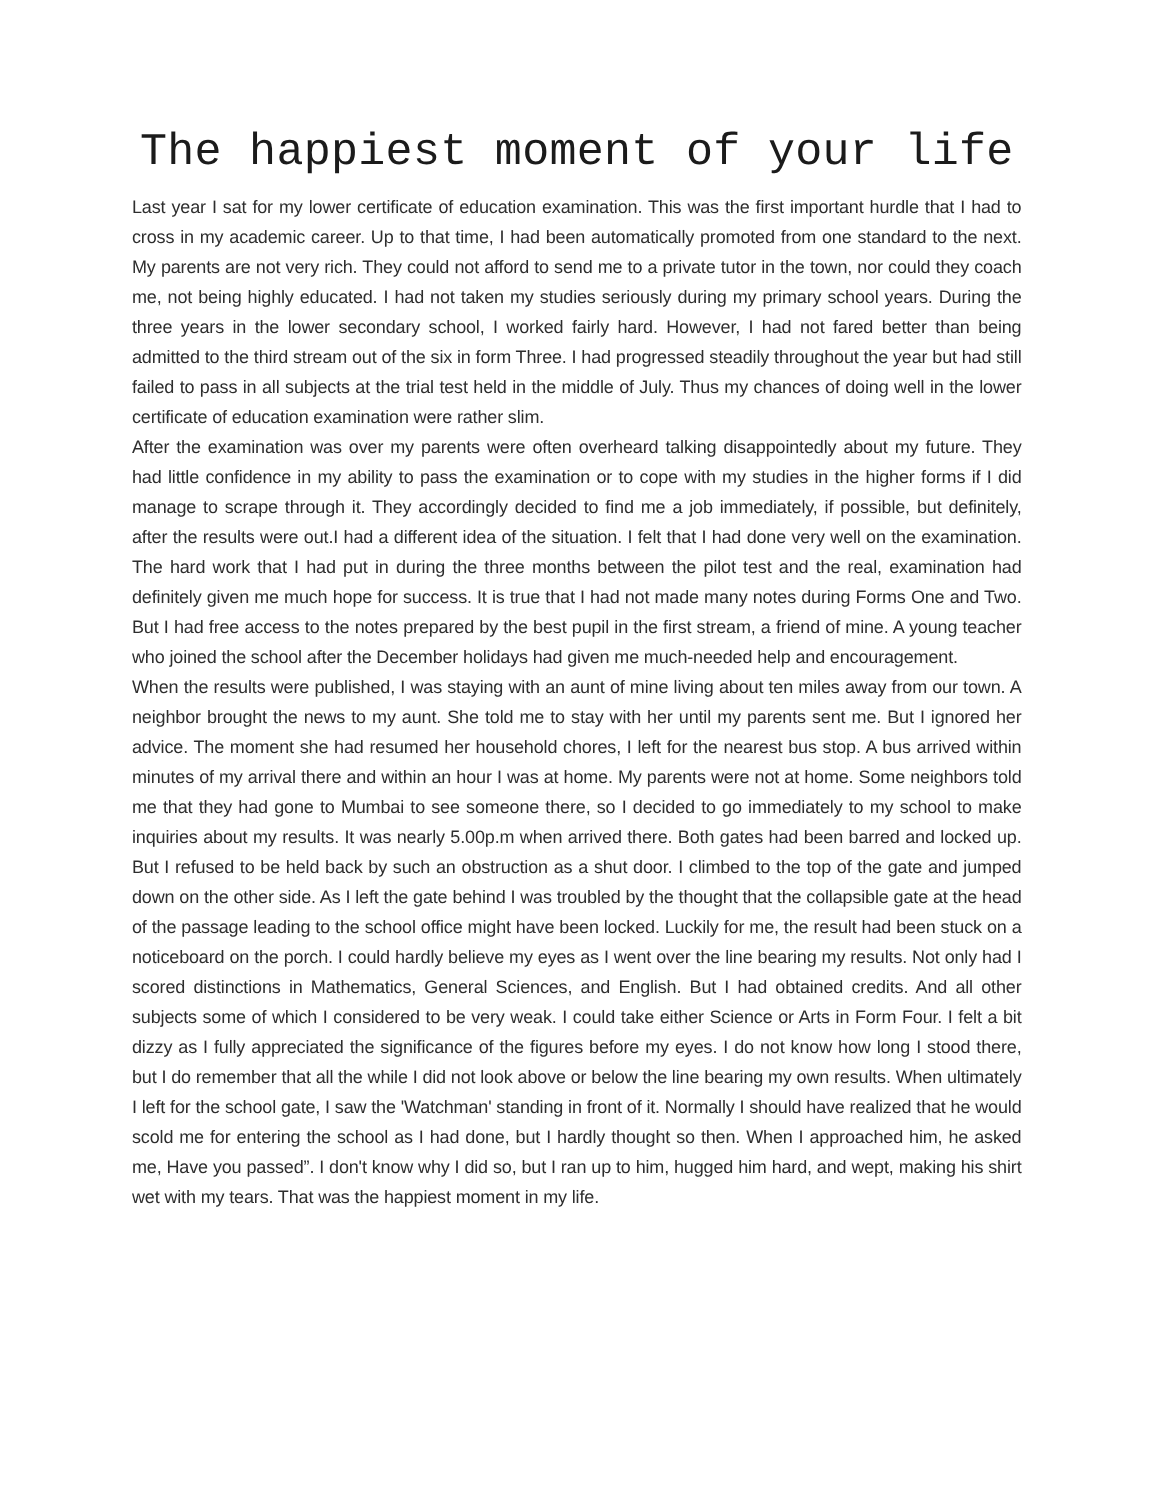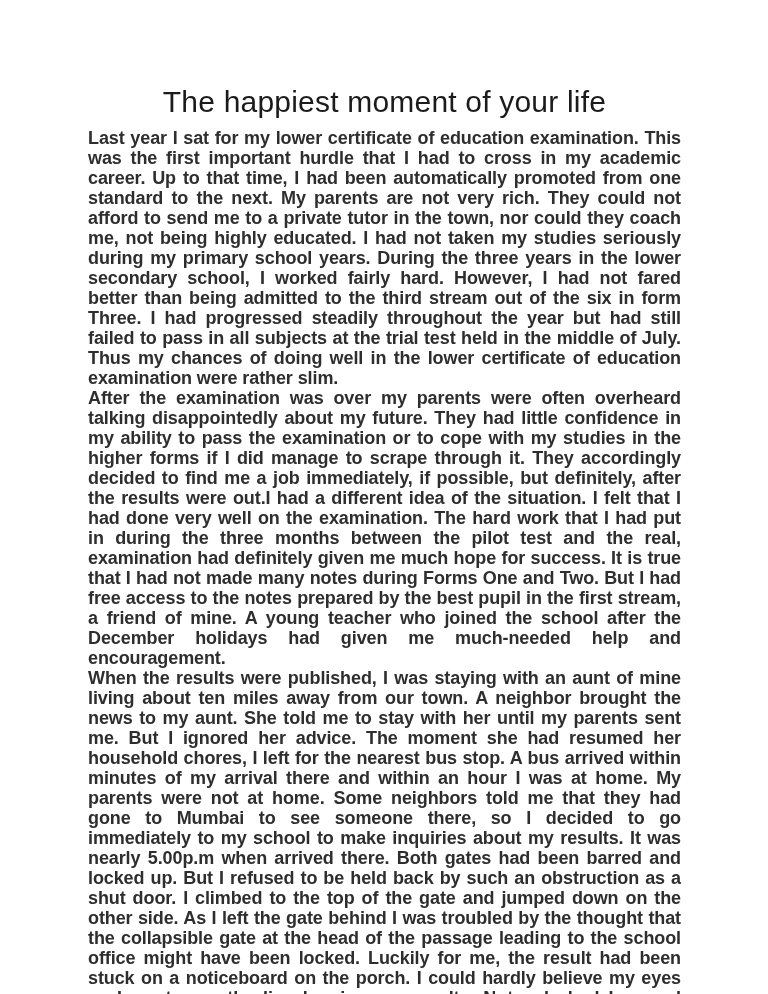--- a/index.html
+++ b/index.html
@@ -10,38 +10,37 @@
   .page {
     position: relative;
     width: 768px;
     height: 994px;
     background: #ffffff;
     overflow: hidden;
     box-sizing: border-box;
     padding: 84px 87px 0 88px;
   }
   .doc-title {
-    font-family: Liberation Sans, sans-serif;
+    font-family: Liberation Mono, monospace;
     font-size: 30px;
     font-weight: 500;
     line-height: 36px;
     text-align: center;
     color: #1b1b1b;
     margin: 0 0 8px 0;
     letter-spacing: 0.2px;
   }
   .doc-para {
     font-family: "Liberation Sans", "DejaVu Sans", sans-serif;
-    font-size: 18px;
+    font-size: 12px;
     line-height: 20px;
     letter-spacing: -0.1px;
     text-align: justify;
     color: #2e2e2e;
     margin: 0;
-    font-weight: bold;
   }
 </style>
 </head>
 <body>
 
 <div class="page">
   <h1 class="doc-title">The happiest moment of your life</h1>
   <p class="doc-para">Last year I sat for my lower certificate of education examination. This was the first important hurdle that I had to cross in my academic career. Up to that time, I had been automatically promoted from one standard to the next. My parents are not very rich. They could not afford to send me to a private tutor in the town, nor could they coach me, not being highly educated. I had not taken my studies seriously during my primary school years. During the three years in the lower secondary school, I worked fairly hard. However, I had not fared better than being admitted to the third stream out of the six in form Three. I had progressed steadily throughout the year but had still failed to pass in all subjects at the trial test held in the middle of July. Thus my chances of doing well in the lower certificate of education examination were rather slim.</p>
   <p class="doc-para">After the examination was over my parents were often overheard talking disappointedly about my future. They had little confidence in my ability to pass the examination or to cope with my studies in the higher forms if I did manage to scrape through it. They accordingly decided to find me a job immediately, if possible, but definitely, after the results were out.I had a different idea of the situation. I felt that I had done very well on the examination. The hard work that I had put in during the three months between the pilot test and the real, examination had definitely given me much hope for success. It is true that I had not made many notes during Forms One and Two. But I had free access to the notes prepared by the best pupil in the first stream, a friend of mine. A young teacher who joined the school after the December holidays had given me much-needed help and encouragement.</p>
   <p class="doc-para">When the results were published, I was staying with an aunt of mine living about ten miles away from our town. A neighbor brought the news to my aunt. She told me to stay with her until my parents sent me. But I ignored her advice. The moment she had resumed her household chores, I left for the nearest bus stop. A bus arrived within minutes of my arrival there and within an hour I was at home. My parents were not at home. Some neighbors told me that they had gone to Mumbai to see someone there, so I decided to go immediately to my school to make inquiries about my results. It was nearly 5.00p.m when arrived there. Both gates had been barred and locked up. But I refused to be held back by such an obstruction as a shut door. I climbed to the top of the gate and jumped down on the other side. As I left the gate behind I was troubled by the thought that the collapsible gate at the head of the passage leading to the school office might have been locked. Luckily for me, the result had been stuck on a noticeboard on the porch. I could hardly believe my eyes as I went over the line bearing my results. Not only had I scored distinctions in Mathematics, General Sciences, and English. But I had obtained credits. And all other subjects some of which I considered to be very weak. I could take either Science or Arts in Form Four. I felt a bit dizzy as I fully appreciated the significance of the figures before my eyes. I do not know how long I stood there, but I do remember that all the while I did not look above or below the line bearing my own results. When ultimately I left for the school gate, I saw the 'Watchman' standing in front of it. Normally I should have realized that he would scold me for entering the school as I had done, but I hardly thought so then. When I approached him, he asked me, Have you passed”. I don't know why I did so, but I ran up to him, hugged him hard, and wept, making his shirt wet with my tears. That was the happiest moment in my life.</p>

